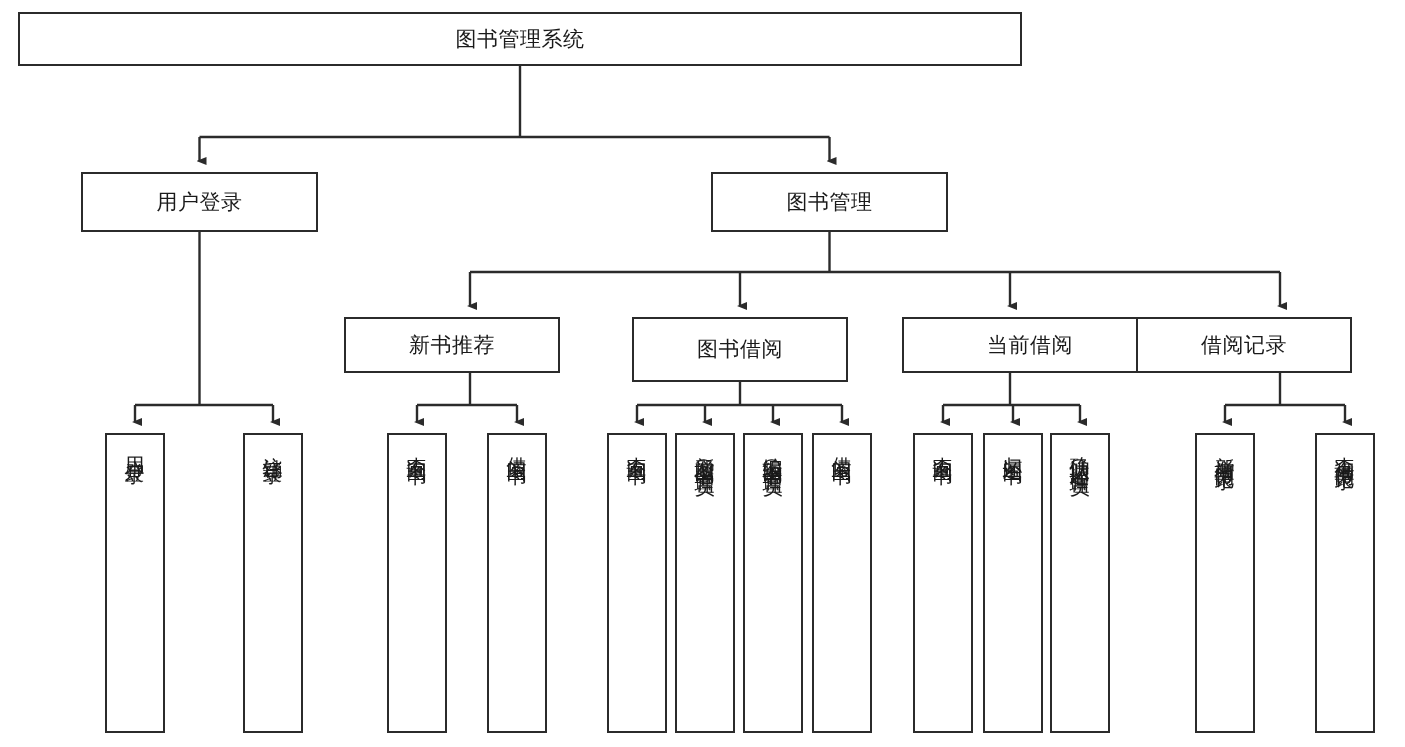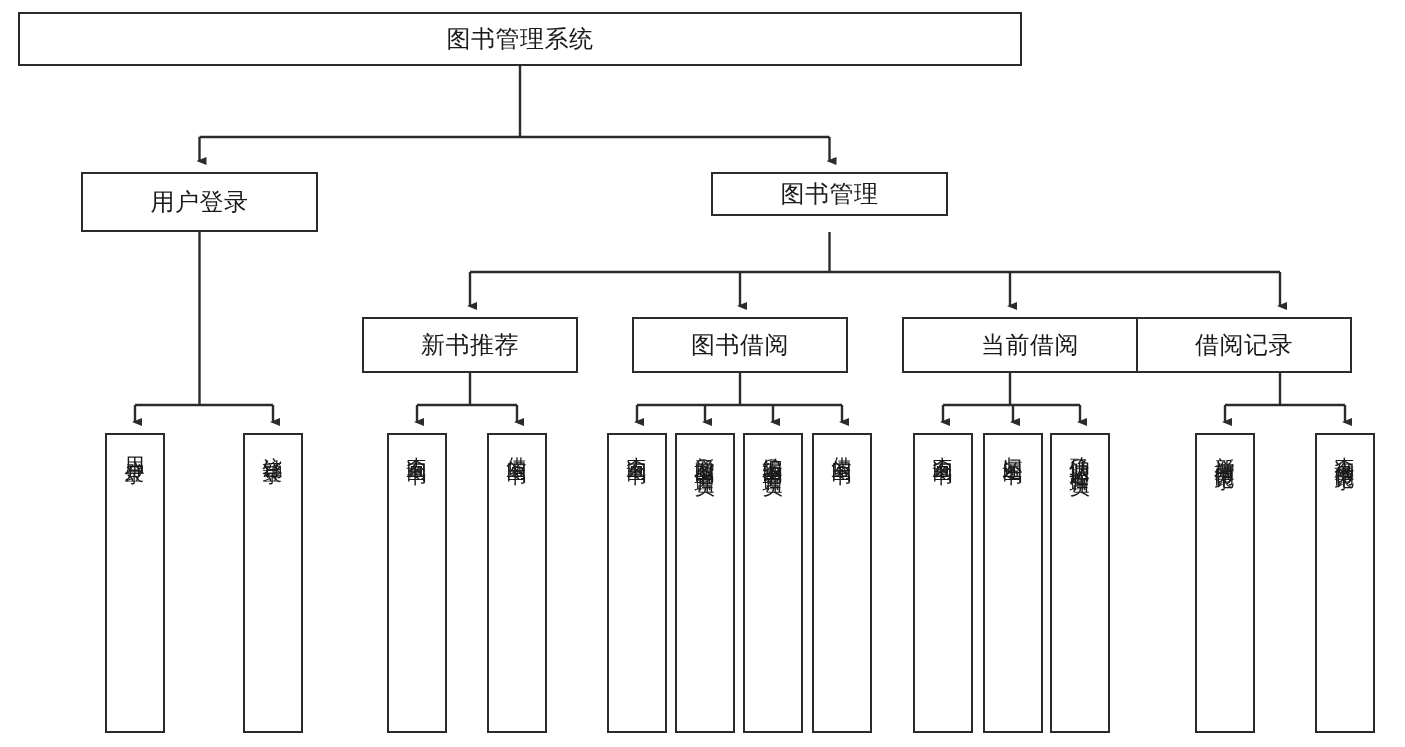--- a/index.html
+++ b/index.html
@@ -25,21 +25,21 @@
     position: absolute;
     box-sizing: border-box;
     border: 2px solid #2b2b2b;
     background: #ffffff;
     display: flex;
     align-items: center;
     justify-content: center;
   }
   .node-label {
     color: #1a1a1a;
-    font-size: 24px;
+    font-size: 21px;
     line-height: 1.18;
     letter-spacing: 0.5px;
     text-align: center;
     white-space: nowrap;
   }
   .node-box.vertical {
     align-items: flex-start;
     padding-top: 6px;
   }
   .node-box.vertical .node-label {
@@ -114,27 +114,27 @@
         <path d="M 1345 405 L 1345 422" marker-end="url(#arrowhead)"></path>
       </g>
   </svg>
   <div id="node-layer">
       <div class="node-box" style="left: 18px; top: 12px; width: 1004px; height: 54px;">
         <span class="node-label">图书管理系统</span>
       </div>
       <div class="node-box" style="left: 81px; top: 172px; width: 237px; height: 60px;">
         <span class="node-label">用户登录</span>
       </div>
-      <div class="node-box" style="left: 711px; top: 172px; width: 237px; height: 44px;">
+      <div class="node-box" style="left: 711px; top: 172px; width: 237px; height: 60px;">
         <span class="node-label">图书管理</span>
       </div>
-      <div class="node-box" style="left: 362px; top: 317px; width: 216px; height: 56px;">
+      <div class="node-box" style="left: 344px; top: 317px; width: 216px; height: 56px;">
         <span class="node-label">新书推荐</span>
       </div>
-      <div class="node-box" style="left: 632px; top: 317px; width: 216px; height: 56px;">
+      <div class="node-box" style="left: 632px; top: 317px; width: 216px; height: 65px;">
         <span class="node-label">图书借阅</span>
       </div>
       <div class="node-box" style="left: 902px; top: 317px; width: 256px; height: 56px;">
         <span class="node-label">当前借阅</span>
       </div>
       <div class="node-box" style="left: 1136px; top: 317px; width: 216px; height: 56px;">
         <span class="node-label">借阅记录</span>
       </div>
       <div class="node-box vertical" style="left: 105px; top: 433px; width: 60px; height: 300px;">
         <span class="node-label">用户登录</span>

